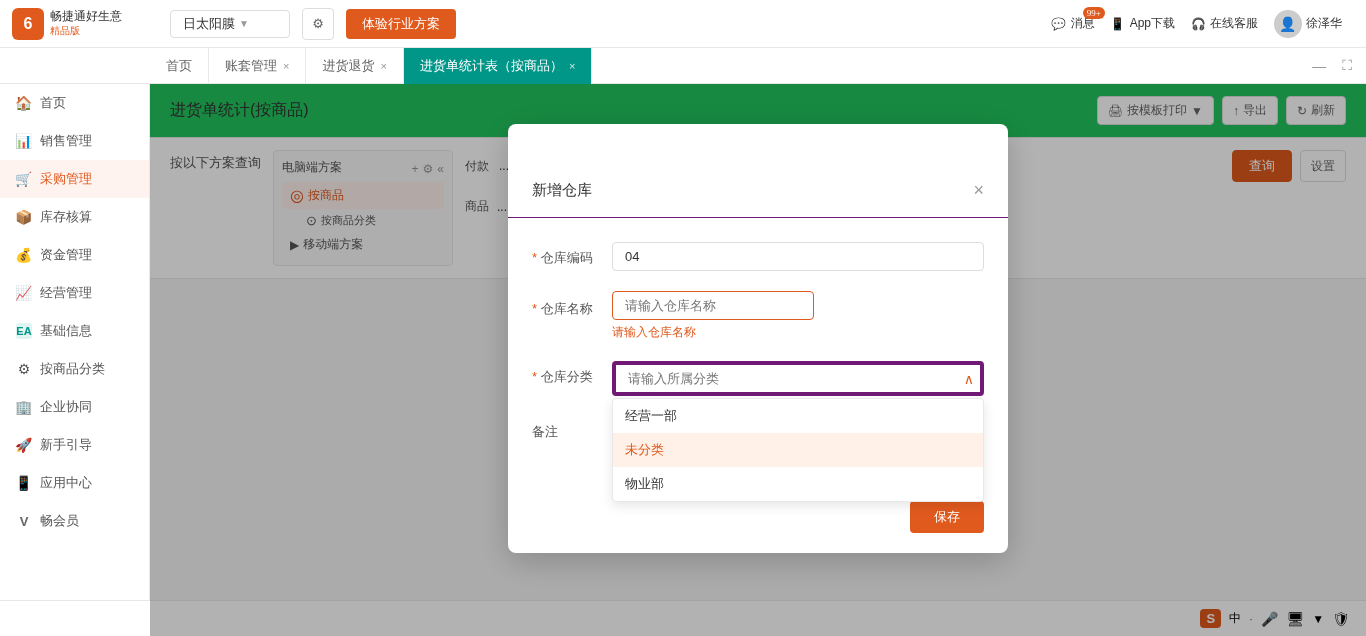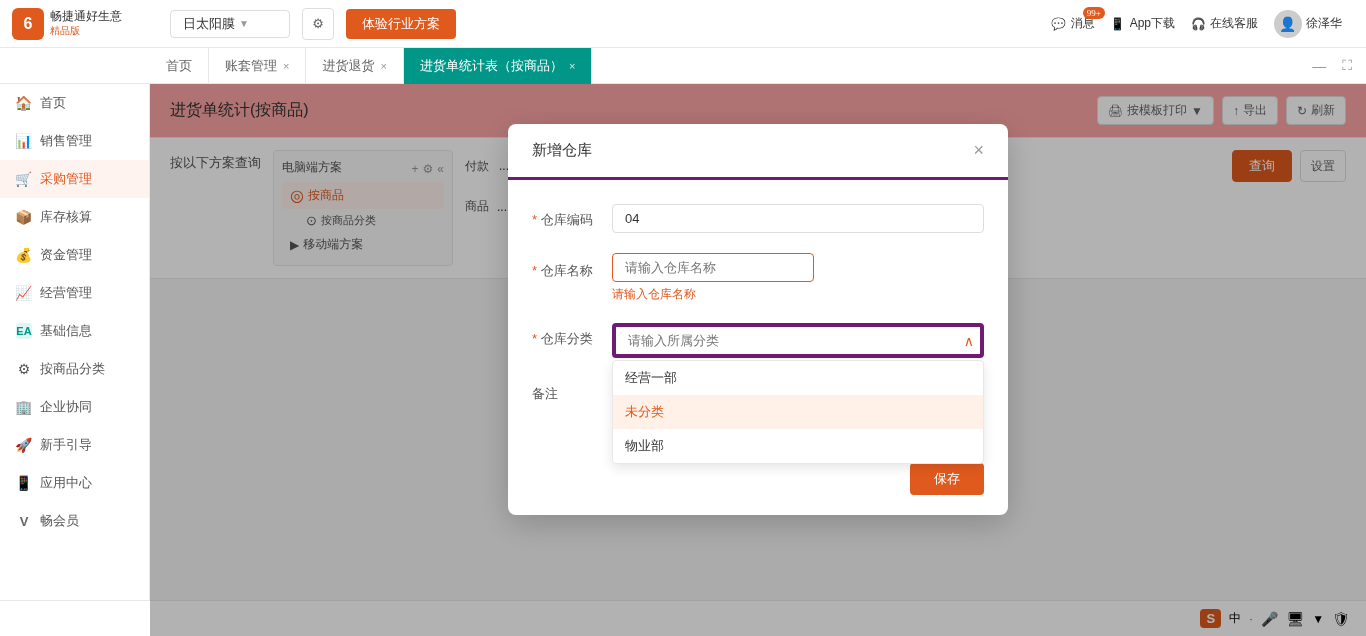--- a/index.html
+++ b/index.html
@@ -155,21 +155,21 @@
     .sidebar-icon { width: 16px; height: 16px; display: flex; align-items: center; justify-content: center; font-size: 14px; }
 
     
     .content {
       flex: 1;
       background: #f5f5f5;
       overflow: hidden;
       position: relative;
     }
     .page-header {
-      background: #fca5a5;
+      background: #22c55e;
       padding: 12px 20px;
       border-bottom: 1px solid #e8e8e8;
       display: flex;
       align-items: center;
       justify-content: space-between;
     }
     .page-title { font-size: 16px; font-weight: 500; color: #333; }
     .header-actions { display: flex; align-items: center; gap: 8px; }
     .header-btn {
       display: flex; align-items: center; gap: 4px;
@@ -259,21 +259,22 @@
       width: 500px;
       box-shadow: 0 8px 32px rgba(0,0,0,0.2);
       position: relative;
       padding-bottom: 0;
     }
     .modal-header {
       display: flex;
       align-items: center;
       justify-content: space-between;
       padding: 16px 24px;
-      border-bottom: 3px solid #701a75;
+      border-bottom: 1px solid #701a75;
+      margin-top: 40px;
     }
     .modal-title { font-size: 15px; font-weight: 500; color: #333; }
     .modal-close { color: #999; cursor: pointer; font-size: 18px; }
     .modal-body { padding: 24px; }
     .form-row {
       display: flex;
       align-items: flex-start;
       margin-bottom: 20px;
       position: relative;
     }

